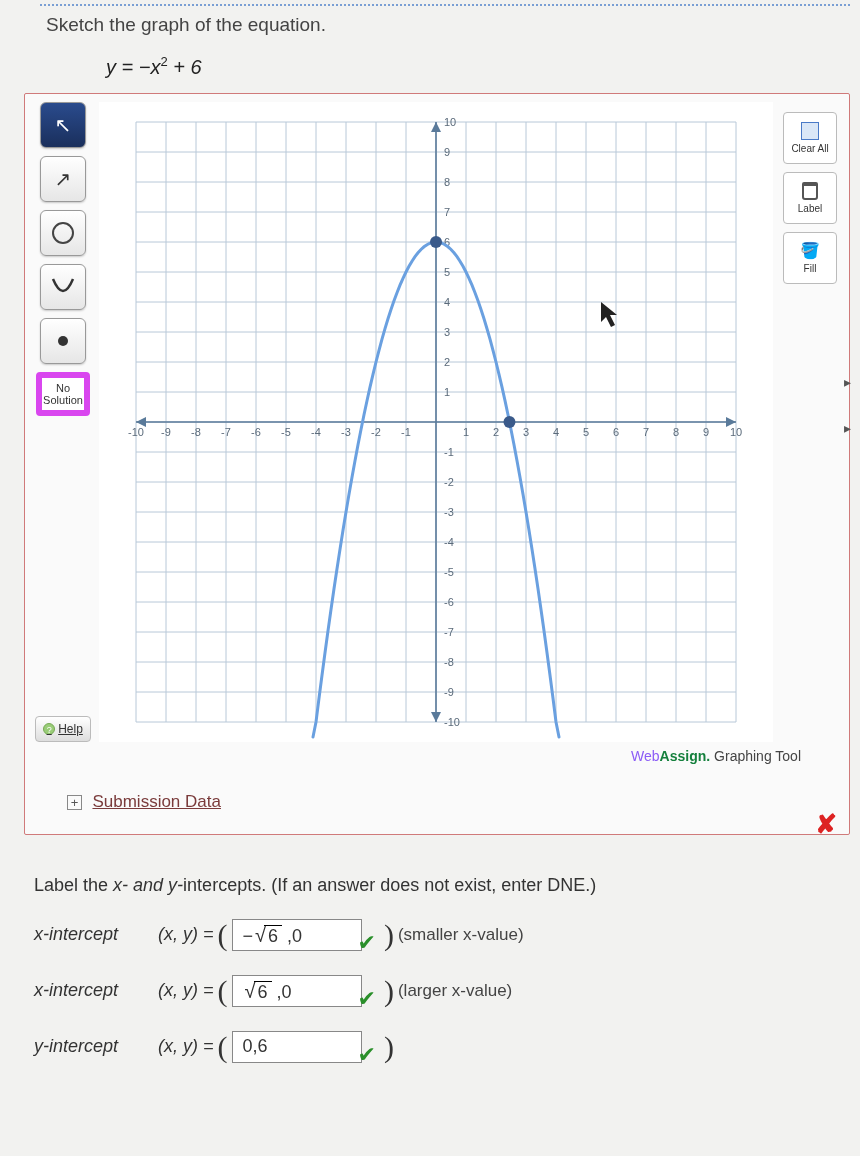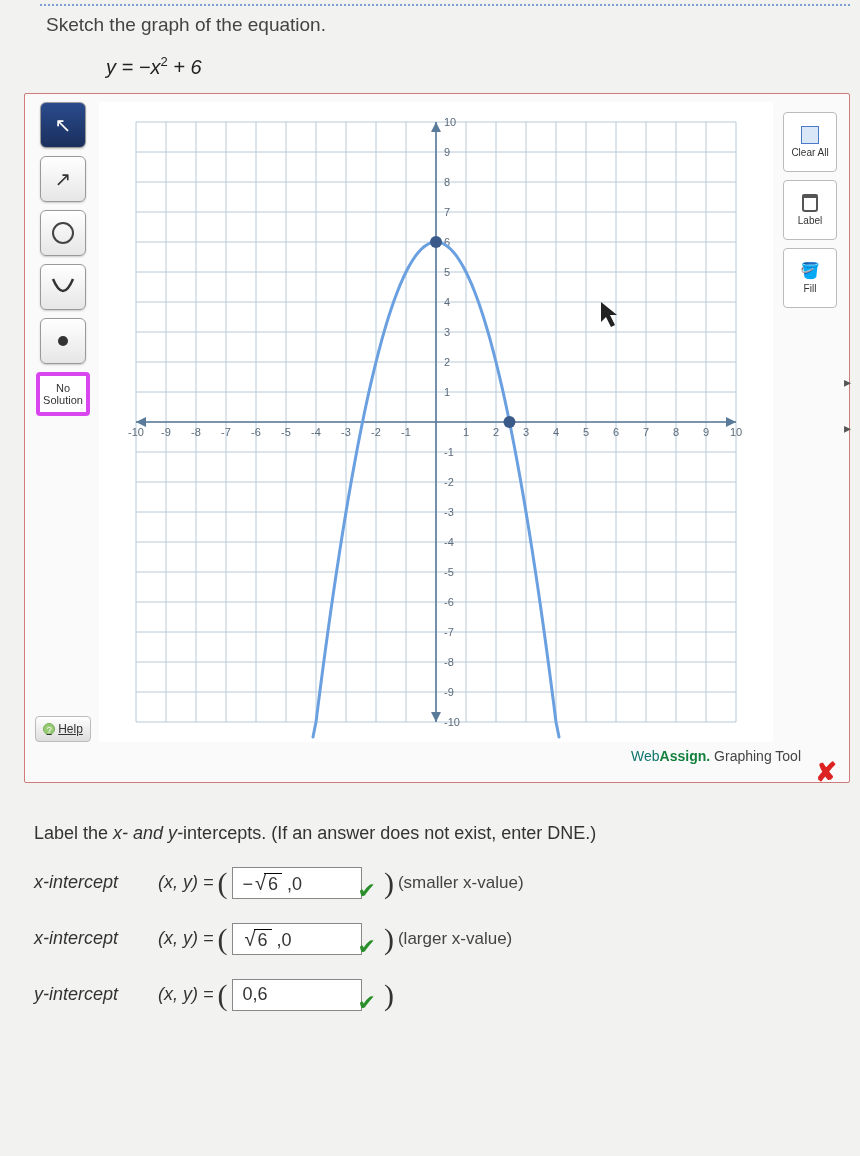--- a/index.html
+++ b/index.html
@@ -48,21 +48,21 @@
     border: 1px solid #999;
     border-radius: 6px;
     background: linear-gradient(#fff,#e6e6e6);
     display:flex; align-items:center; justify-content:center;
     font-size:20px;
     box-shadow: 0 1px 2px rgba(0,0,0,.2);
   }
   .tool-btn.active { background: linear-gradient(#2a4b8d,#1a2f5c); color:#fff; }
   .no-sol {
     width:54px; height:44px;
-    border:4px solid #d946ef; border-radius:4px;
+    border:6px solid #d946ef; border-radius:4px;
     background:#fff;
     font-size:11px; text-align:center;
     display:flex; align-items:center; justify-content:center;
     line-height:1.1;
   }
   .help-btn {
     width:56px; height:26px;
     border:1px solid #bbb; border-radius:4px;
     background:linear-gradient(#fff,#ddd);
     font-size:12px;
@@ -71,37 +71,37 @@
     margin-top: auto;
   }
   .graph-area {
     flex: 1;
     background:#fff;
     position: relative;
     height: 640px;
   }
   .right-tools { display:flex; flex-direction:column; gap:8px; width:62px; align-items:center; padding-top:10px;}
   .right-btn {
-    width:54px; height:60px;
+    width:54px; height:52px;
     border:1px solid #bbb; border-radius:4px;
     background:#fff;
     font-size:10px;
     display:flex; flex-direction:column; align-items:center; justify-content:center;
     gap:3px;
   }
   .icon-square { width:18px; height:18px; border:1px solid #4a7ac7; background:#dae7f7;}
   .icon-trash { width:16px; height:18px; border:2px solid #555; border-top:4px solid #555; border-radius:2px 2px 3px 3px;}
   .icon-fill { font-size:16px; }
   .attribution {
     text-align: right;
     font-size: 14px;
     color:#444;
     padding: 6px 40px 10px 0;
   }
-  .attribution .web { color:#0f766e; }
+  .attribution .web { color:#8b5cf6; }
   .attribution .assign { color:#15803d; font-weight:bold;}
   .sub-data {
     padding: 18px 0 14px 34px;
   }
   .sub-data a {
     color: #7a3b3b;
     text-decoration: underline;
     font-size: 17px;
   }
   .plus-box {
@@ -315,20 +315,24 @@
         <span class="icon-fill">🪣</span>
         <span>Fill</span>
       </div>
     </div>
   </div>
 
   <div class="attribution">
     <span class="web">Web</span><span class="assign">Assign.</span><span> Graphing Tool</span>
   </div>
 
+  <div class="sub-data">
+    <span class="plus-box">+</span>
+    <a href="#">Submission Data</a>
+  </div>
 
   <span class="red-x">✘</span>
 
   <div class="side-carets">
     <span>▸</span>
     <span>▸</span>
   </div>
 </div>
 
 <div class="intercepts">

